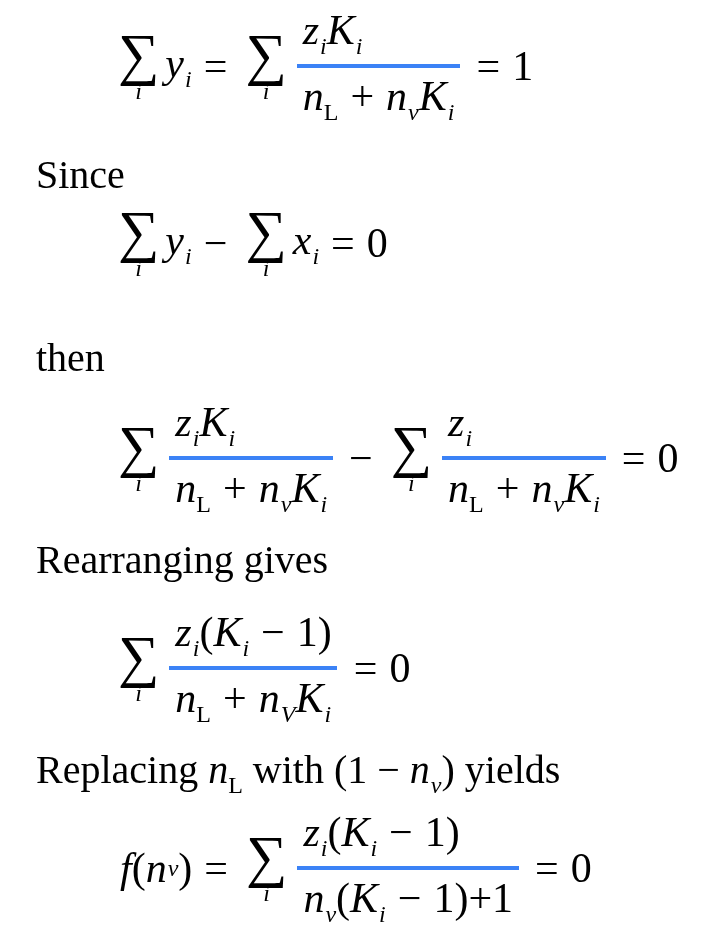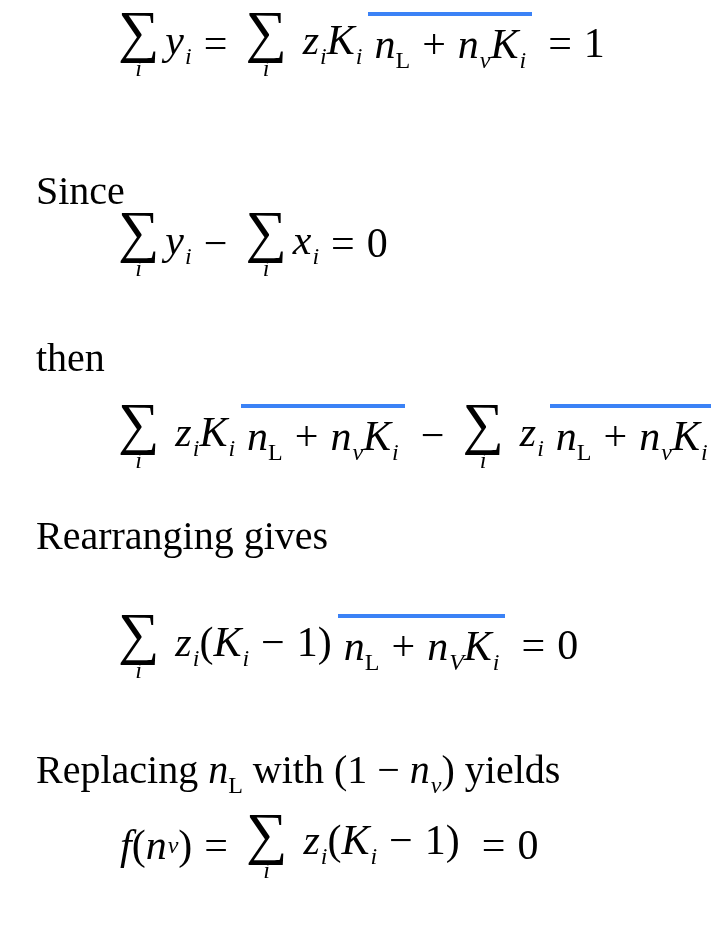--- a/index.html
+++ b/index.html
@@ -7,21 +7,21 @@
          font-family:"Liberation Serif","DejaVu Serif",serif; }
   .prose { position:absolute; left:36px; font-size:40px; line-height:1; }
   .eq { position:absolute; display:flex; align-items:center; font-size:42px; }
   .sum { display:inline-flex; flex-direction:column; align-items:center; margin:0 6px; }
   .sum .sig { font-size:58px; line-height:0.9; }
   .sum .idx { font-size:24px; font-style:italic; line-height:1; margin-top:-2px; }
   .it { font-style:italic; }
   .sub { font-size:24px; font-style:italic; vertical-align:-10px; margin-left:1px; }
   .subu { font-size:24px; font-style:normal; vertical-align:-10px; }
   .op { margin:0 12px; }
-  .frac { display:inline-flex; flex-direction:row; align-items:flex-end; margin:0 4px; }
+  .frac { display:inline-flex; flex-direction:column; align-items:flex-start; margin:0 4px; }
   .frac .num { padding:0 6px 4px; }
   .frac .den { border-top:4px solid #3b82f6; padding:4px 6px 0; }
 </style>
 </head>
 <body>
 
 <div class="eq" style="left:112px;top:6px;">
   <span class="sum">
       <span class="sig">∑</span>
       <span class="idx">i</span>
@@ -33,21 +33,21 @@
       <span class="idx">i</span>
     </span>
   <span class="frac">
     <span class="num"><span class="it">z</span><span class="sub">i</span><span class="it">K</span><span class="sub">i</span></span>
     <span class="den"><span class="it">n</span><span class="subu">L</span><span class="op">+</span><span class="it">n</span><span class="sub">v</span><span class="it">K</span><span class="sub">i</span></span>
   </span>
   <span class="op">=</span>
     <span>1</span>
 </div>
 
-<div class="prose" style="top:171px;">Since</div>
+<div class="prose" style="top:155px;">Since</div>
 
 <div class="eq" style="left:112px;top:206px;">
   <span class="sum">
       <span class="sig">∑</span>
       <span class="idx">i</span>
     </span>
   <span><span class="it">y</span><span class="sub">i</span></span>
   <span class="op">−</span>
   <span class="sum">
       <span class="sig">∑</span>
@@ -75,21 +75,21 @@
       <span class="idx">i</span>
     </span>
   <span class="frac">
     <span class="num"><span class="it">z</span><span class="sub">i</span></span>
     <span class="den"><span class="it">n</span><span class="subu">L</span><span class="op">+</span><span class="it">n</span><span class="sub">v</span><span class="it">K</span><span class="sub">i</span></span>
   </span>
   <span class="op">=</span>
     <span>0</span>
 </div>
 
-<div class="prose" style="top:516px;">Rearranging gives</div>
+<div class="prose" style="top:540px;">Rearranging gives</div>
 
 <div class="eq" style="left:112px;top:608px;">
   <span class="sum">
       <span class="sig">∑</span>
       <span class="idx">i</span>
     </span>
   <span class="frac">
     <span class="num"><span class="it">z</span><span class="sub">i</span><span>(</span><span class="it">K</span><span class="sub">i</span><span class="op">−</span><span>1</span><span>)</span></span>
     <span class="den"><span class="it">n</span><span class="subu">L</span><span class="op">+</span><span class="it">n</span><span class="sub">V</span><span class="it">K</span><span class="sub">i</span></span>
   </span>
@@ -107,16 +107,17 @@
     <span class="it">n</span>
     <span class="sub">v</span>
     <span>)</span>
   <span class="op">=</span>
   <span class="sum">
       <span class="sig">∑</span>
       <span class="idx">i</span>
     </span>
   <span class="frac">
     <span class="num"><span class="it">z</span><span class="sub">i</span><span>(</span><span class="it">K</span><span class="sub">i</span><span class="op">−</span><span>1</span><span>)</span></span>
+    <span class="den"><span class="it">n</span><span class="sub">v</span><span>(</span><span class="it">K</span><span class="sub">i</span><span class="op">−</span><span>1</span><span>)</span><span>+</span><span>1</span></span>
   </span>
   <span class="op">=</span>
     <span>0</span>
 </div>
 
 </body></html>

